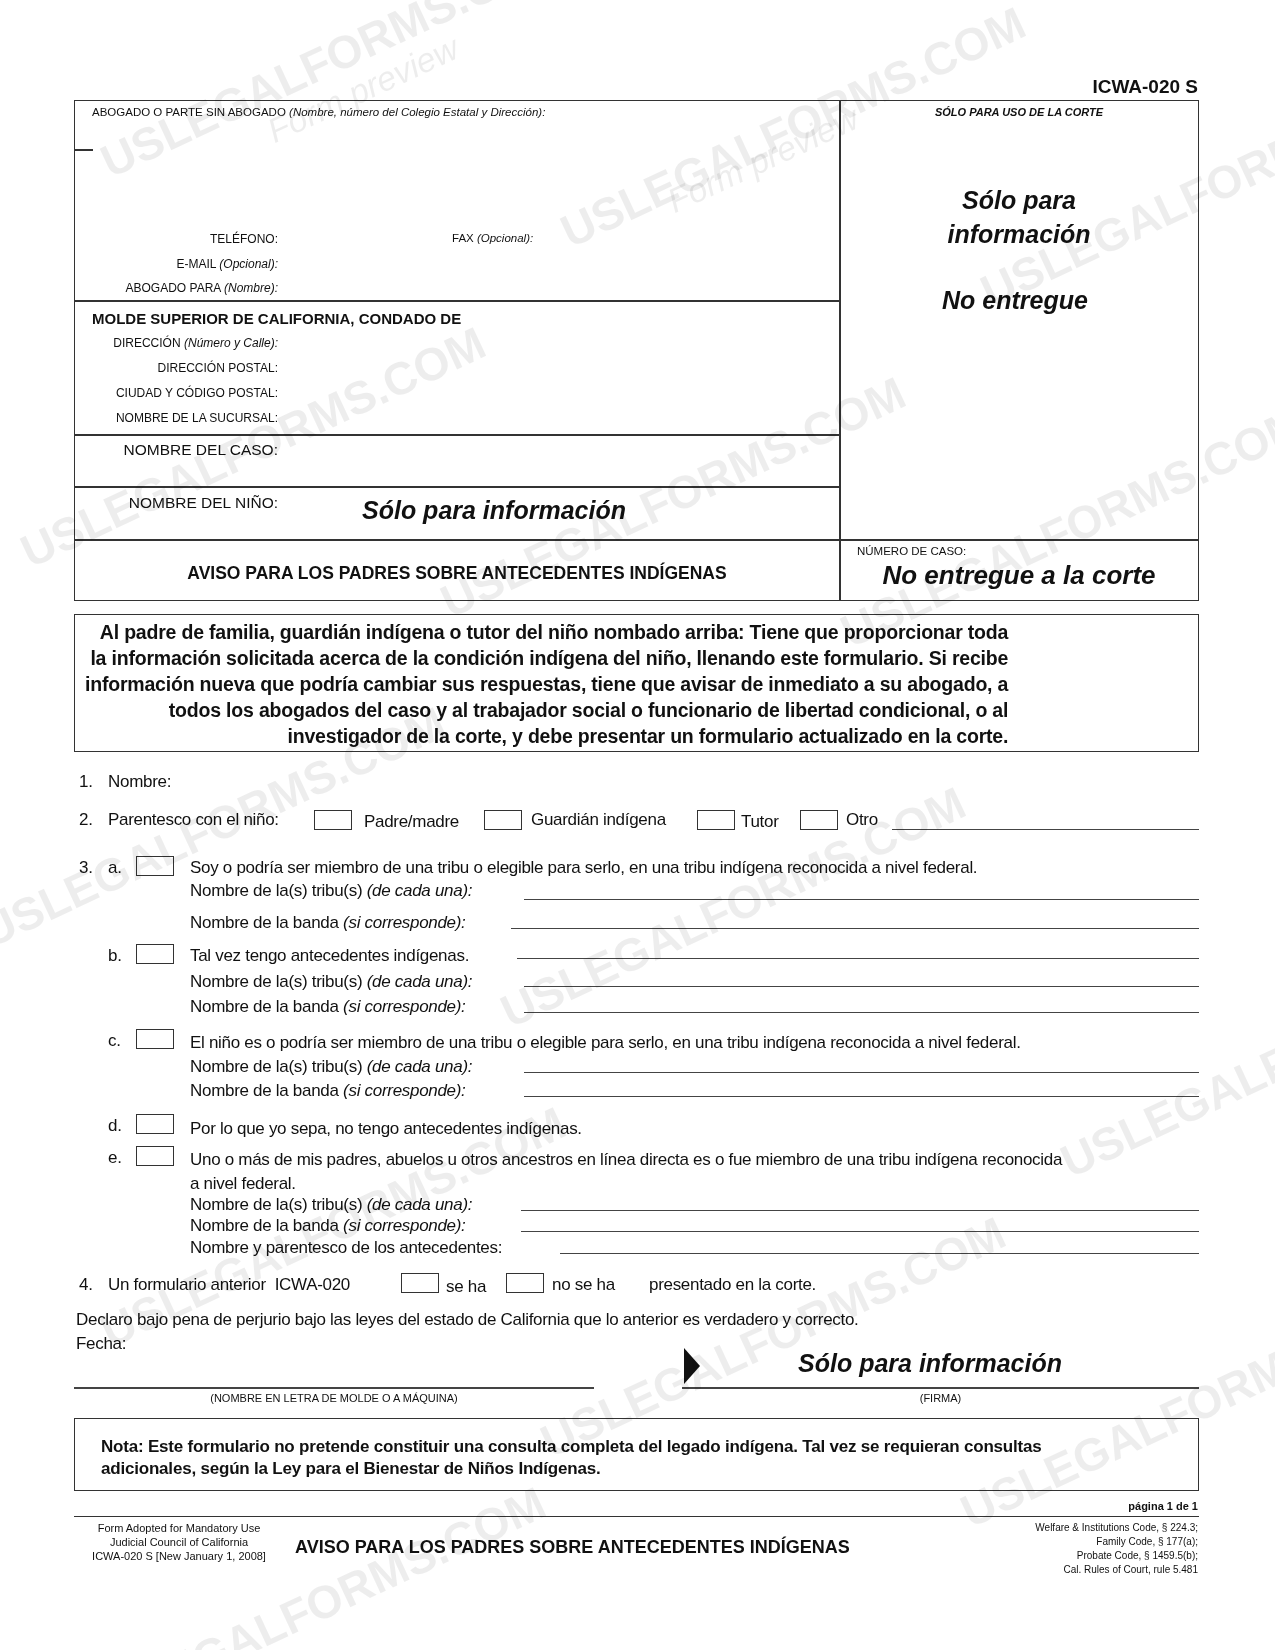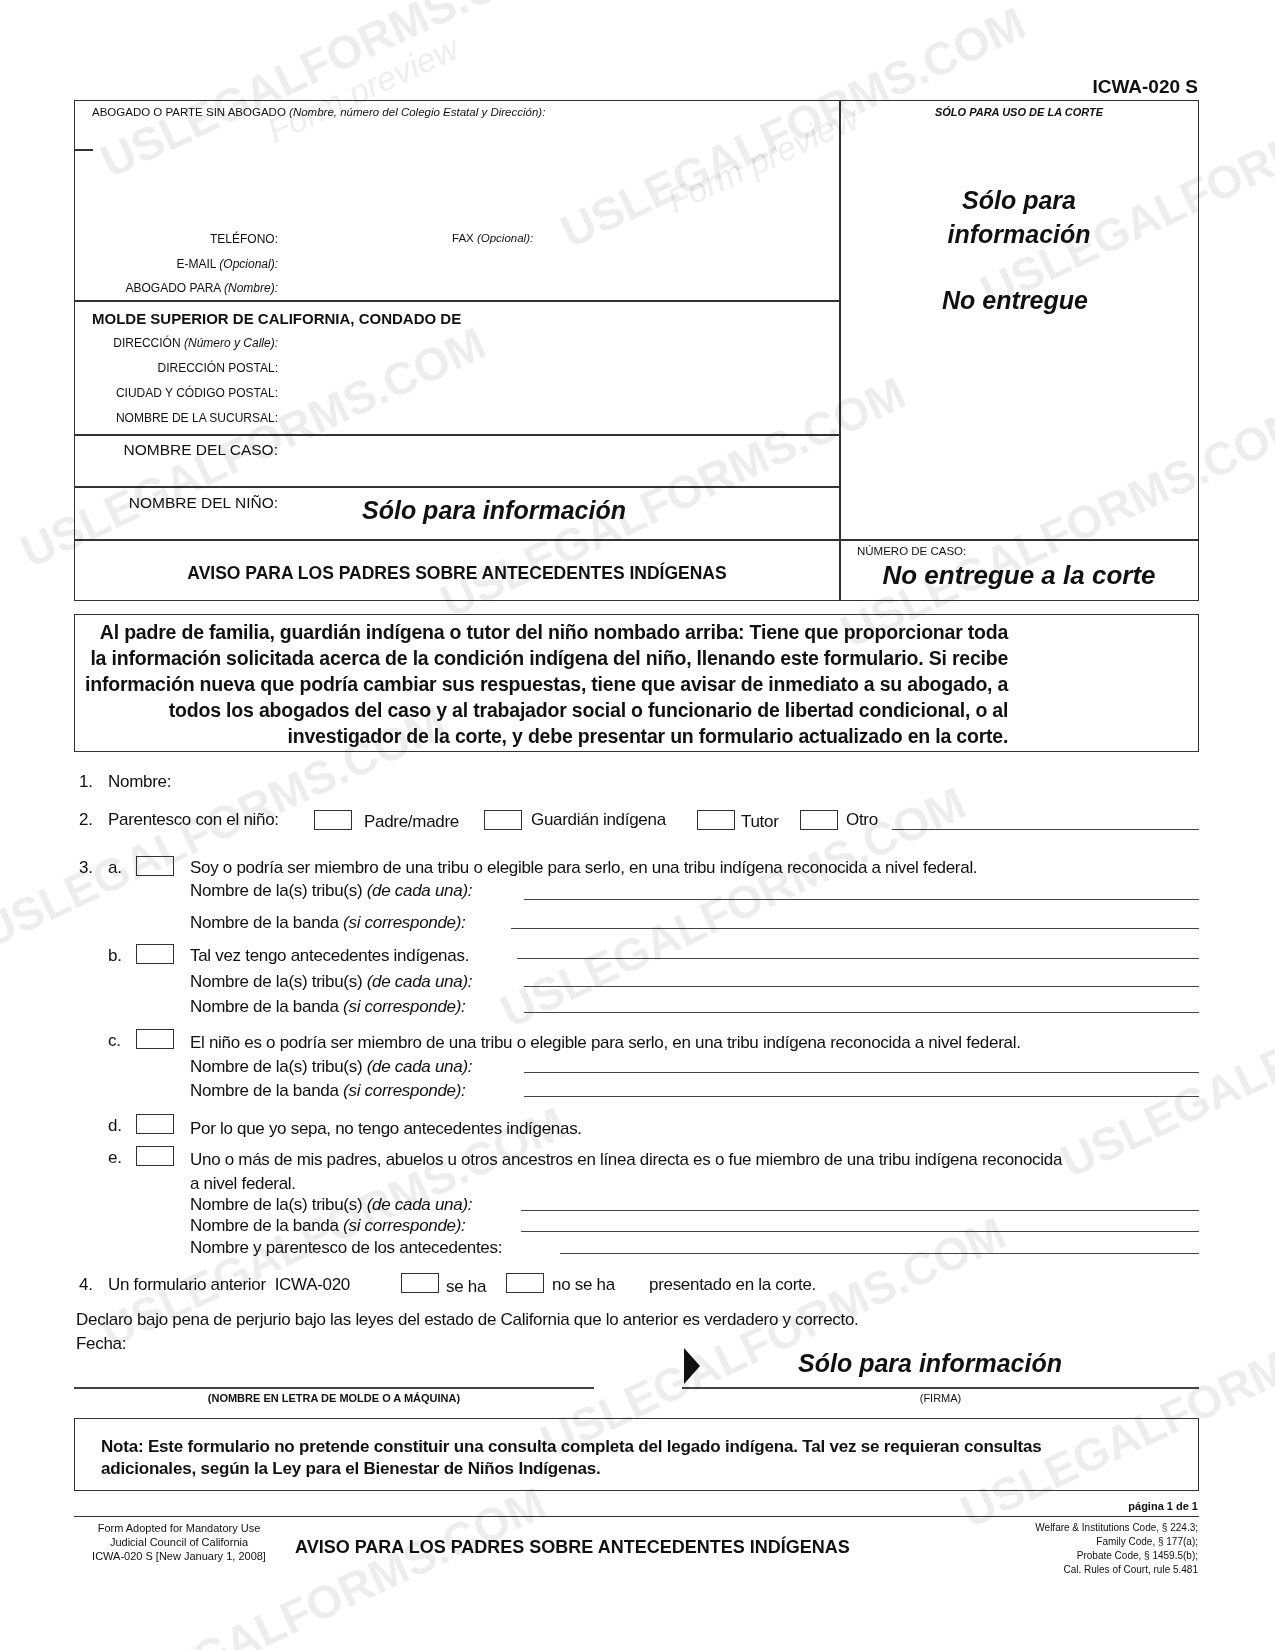--- a/index.html
+++ b/index.html
@@ -154,21 +154,21 @@
 <div class="abs" style="left:0;top:0;"></div>
 <span class="abs cb" style="left:506px;top:1273px;"></span>
 <div class="abs cond" style="left:552px;top:1275px;">no se ha</div>
 <div class="abs cond" style="left:649px;top:1275px;">presentado en la corte.</div>
 
 <div class="abs cond" style="left:76px;top:1310px;">Declaro bajo pena de perjurio bajo las leyes del estado de California que lo anterior es verdadero y correcto.</div>
 <div class="abs cond" style="left:76px;top:1334px;">Fecha:</div>
 <div class="abs" style="left:140px;top:1330px;width:200px;height:22px;"></div>
 
 <div class="fill" style="left:74px;top:1387px;width:520px;height:1.5px;"></div>
-<div class="abs" style="left:74px;top:1392px;width:520px;text-align:center;font-size:11px;font-weight:bold;">(NOMBRE EN LETRA DE MOLDE O A  MÁQUINA)</div>
+<div class="abs" style="left:74px;top:1392px;width:520px;text-align:center;font-size:11px;">(NOMBRE EN LETRA DE MOLDE O A  MÁQUINA)</div>
 
 <svg class="abs" style="left:684px;top:1348px;" width="16" height="36" viewBox="0 0 16 36">
   <polygon points="0,0 16,18 0,36" fill="#111"></polygon>
 </svg>
 <div class="abs b i" style="left:700px;top:1349px;width:460px;text-align:center;font-size:25px;">Sólo para información</div>
 <div class="fill" style="left:682px;top:1387px;width:517px;height:1.5px;"></div>
 <div class="abs" style="left:682px;top:1392px;width:517px;text-align:center;font-size:11px;">(FIRMA)</div>
 
 <div class="box" style="left:74px;top:1418px;width:1125px;height:73px;border-width:1.8px;"></div>
 <div class="abs b" style="left:101px;top:1436px;font-size:17px;line-height:22px;letter-spacing:-0.2px;">

